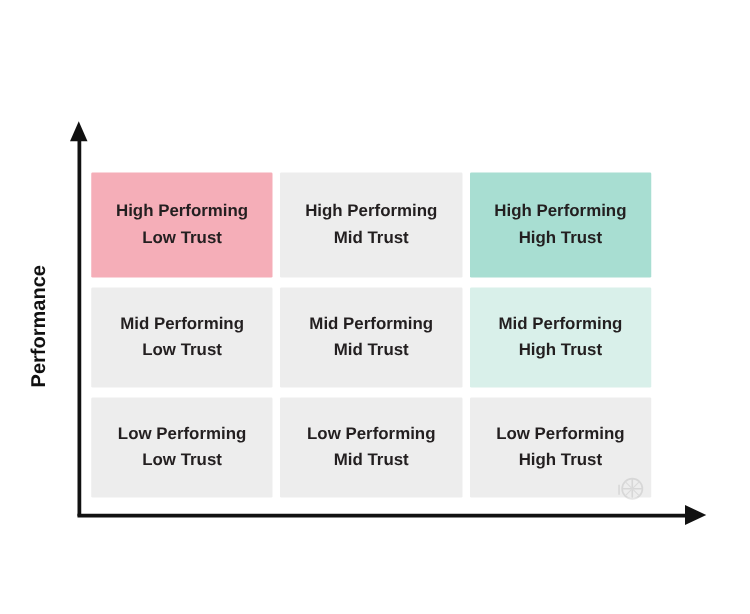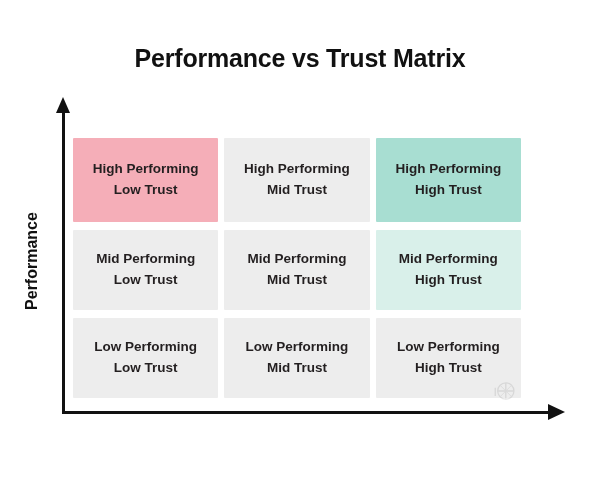--- a/index.html
+++ b/index.html
@@ -141,21 +141,20 @@
     height: 26px;
     opacity: 0.22;
     pointer-events: none;
   }
 </style>
 </head>
 <body>
 
 <div id="canvas">
 
-  <div class="chart-title">Performance vs Trust Matrix</div>
 
   <div class="y-axis-line"></div>
   <div class="y-axis-arrow"></div>
   <div class="x-axis-line"></div>
   <div class="x-axis-arrow"></div>
 
   <div class="y-axis-label">Performance</div>
 
 
   <div class="matrix-grid" id="matrix-grid">

